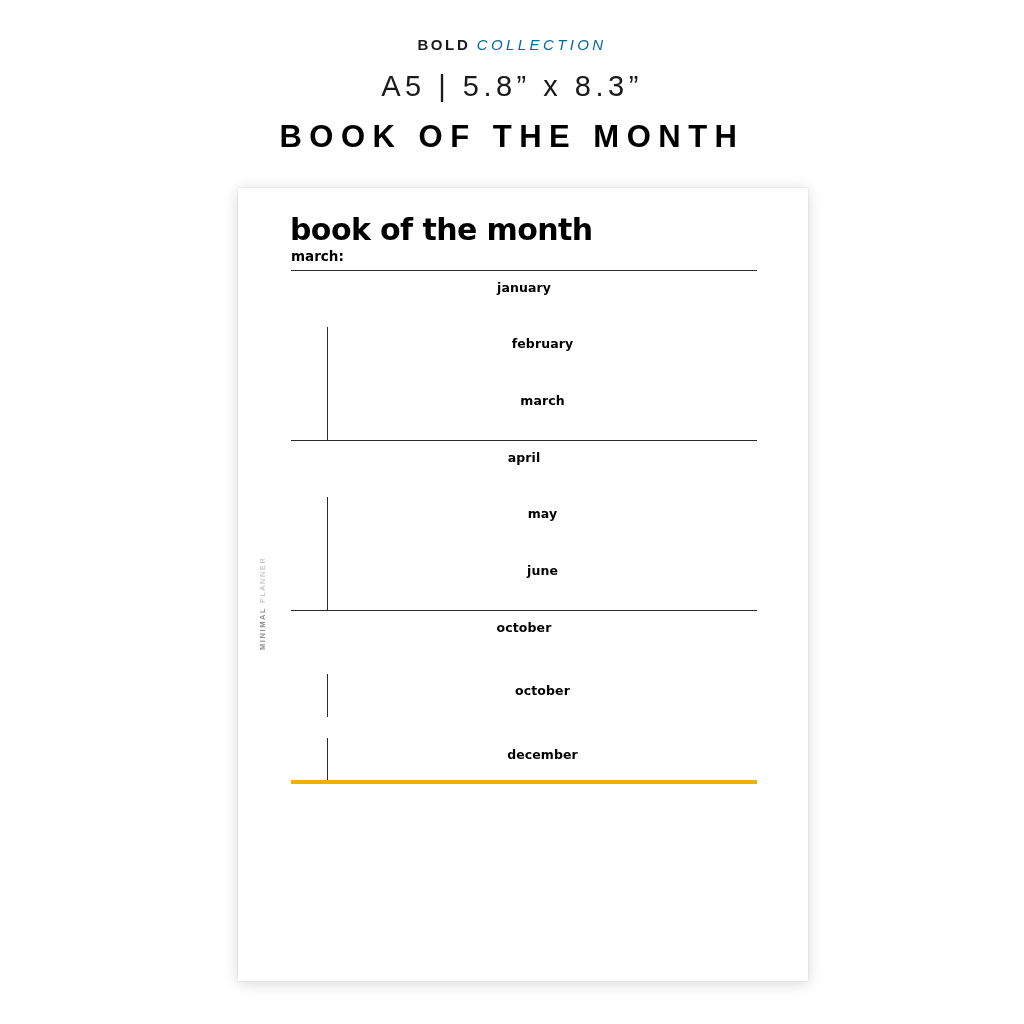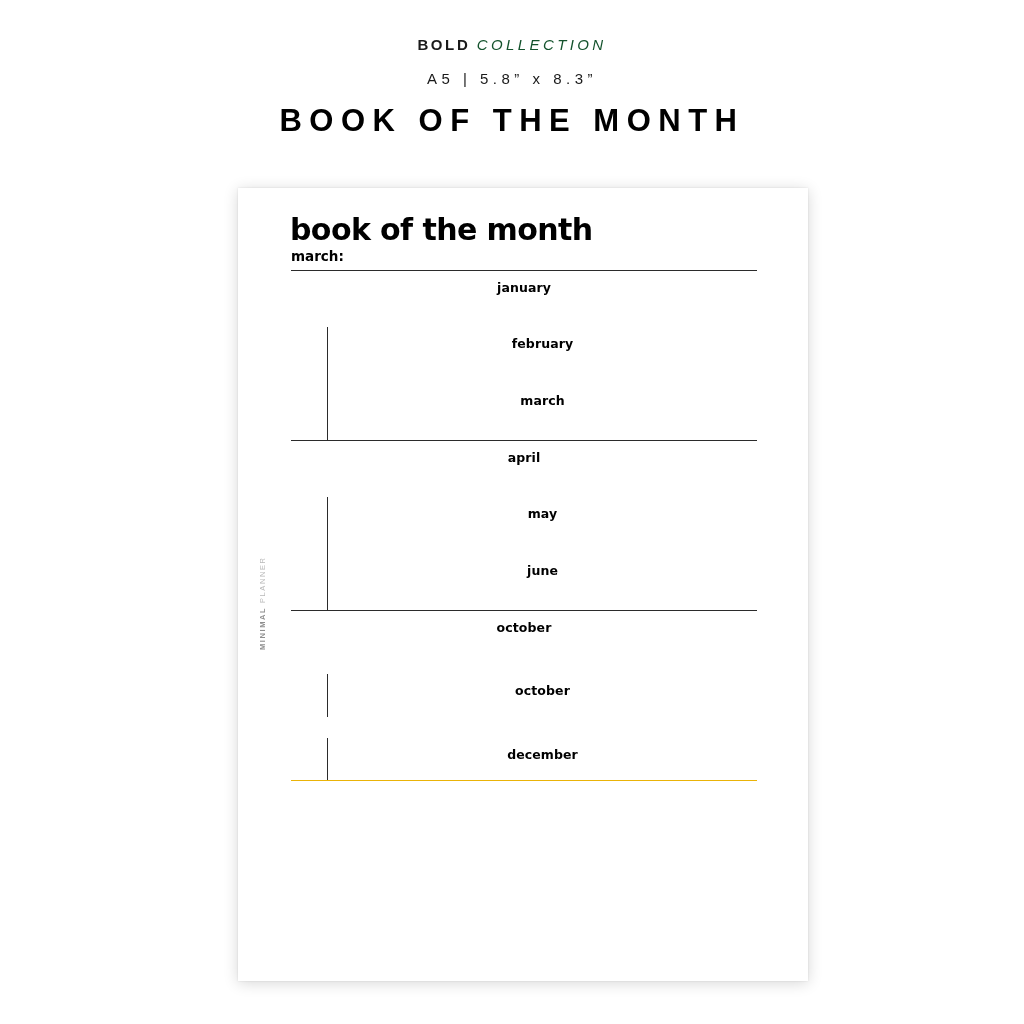--- a/index.html
+++ b/index.html
@@ -32,25 +32,25 @@
     white-space: nowrap;
   }
   .collection-line .bold-word {
     font-weight: bold;
     letter-spacing: 2.6px;
   }
   .collection-line .light-word {
     font-weight: normal;
     font-style: italic;
     letter-spacing: 3.4px;
-    color: #14532d;
+    color: #0369a1;
   }
   .size-line {
     margin-top: 16px;
-    font-size: 15px;
+    font-size: 29px;
     letter-spacing: 4.5px;
     font-weight: 400;
     color: #1a1a1a;
     white-space: nowrap;
   }
   .title-line {
     margin-top: 16px;
     font-size: 31px;
     letter-spacing: 7.5px;
     font-weight: bold;
@@ -107,21 +107,21 @@
     height: 676px;
   }
   .grid-row {
     position: relative;
     height: 169px;
     border-top: 1px solid #2b2b2b;
     display: flex;
     flex-direction: column;
   }
   .grid-row.last {
-    border-bottom: 1px solid #eab308;
+    border-bottom: 4px solid #eab308;
     gap: 21px;
   }
   .cell {
     position: relative;
     flex: 1 1 33.3333%;
     height: 100%;
     box-sizing: border-box;
   }
   .cell + .cell {
     border-left: 1px solid #2b2b2b;

